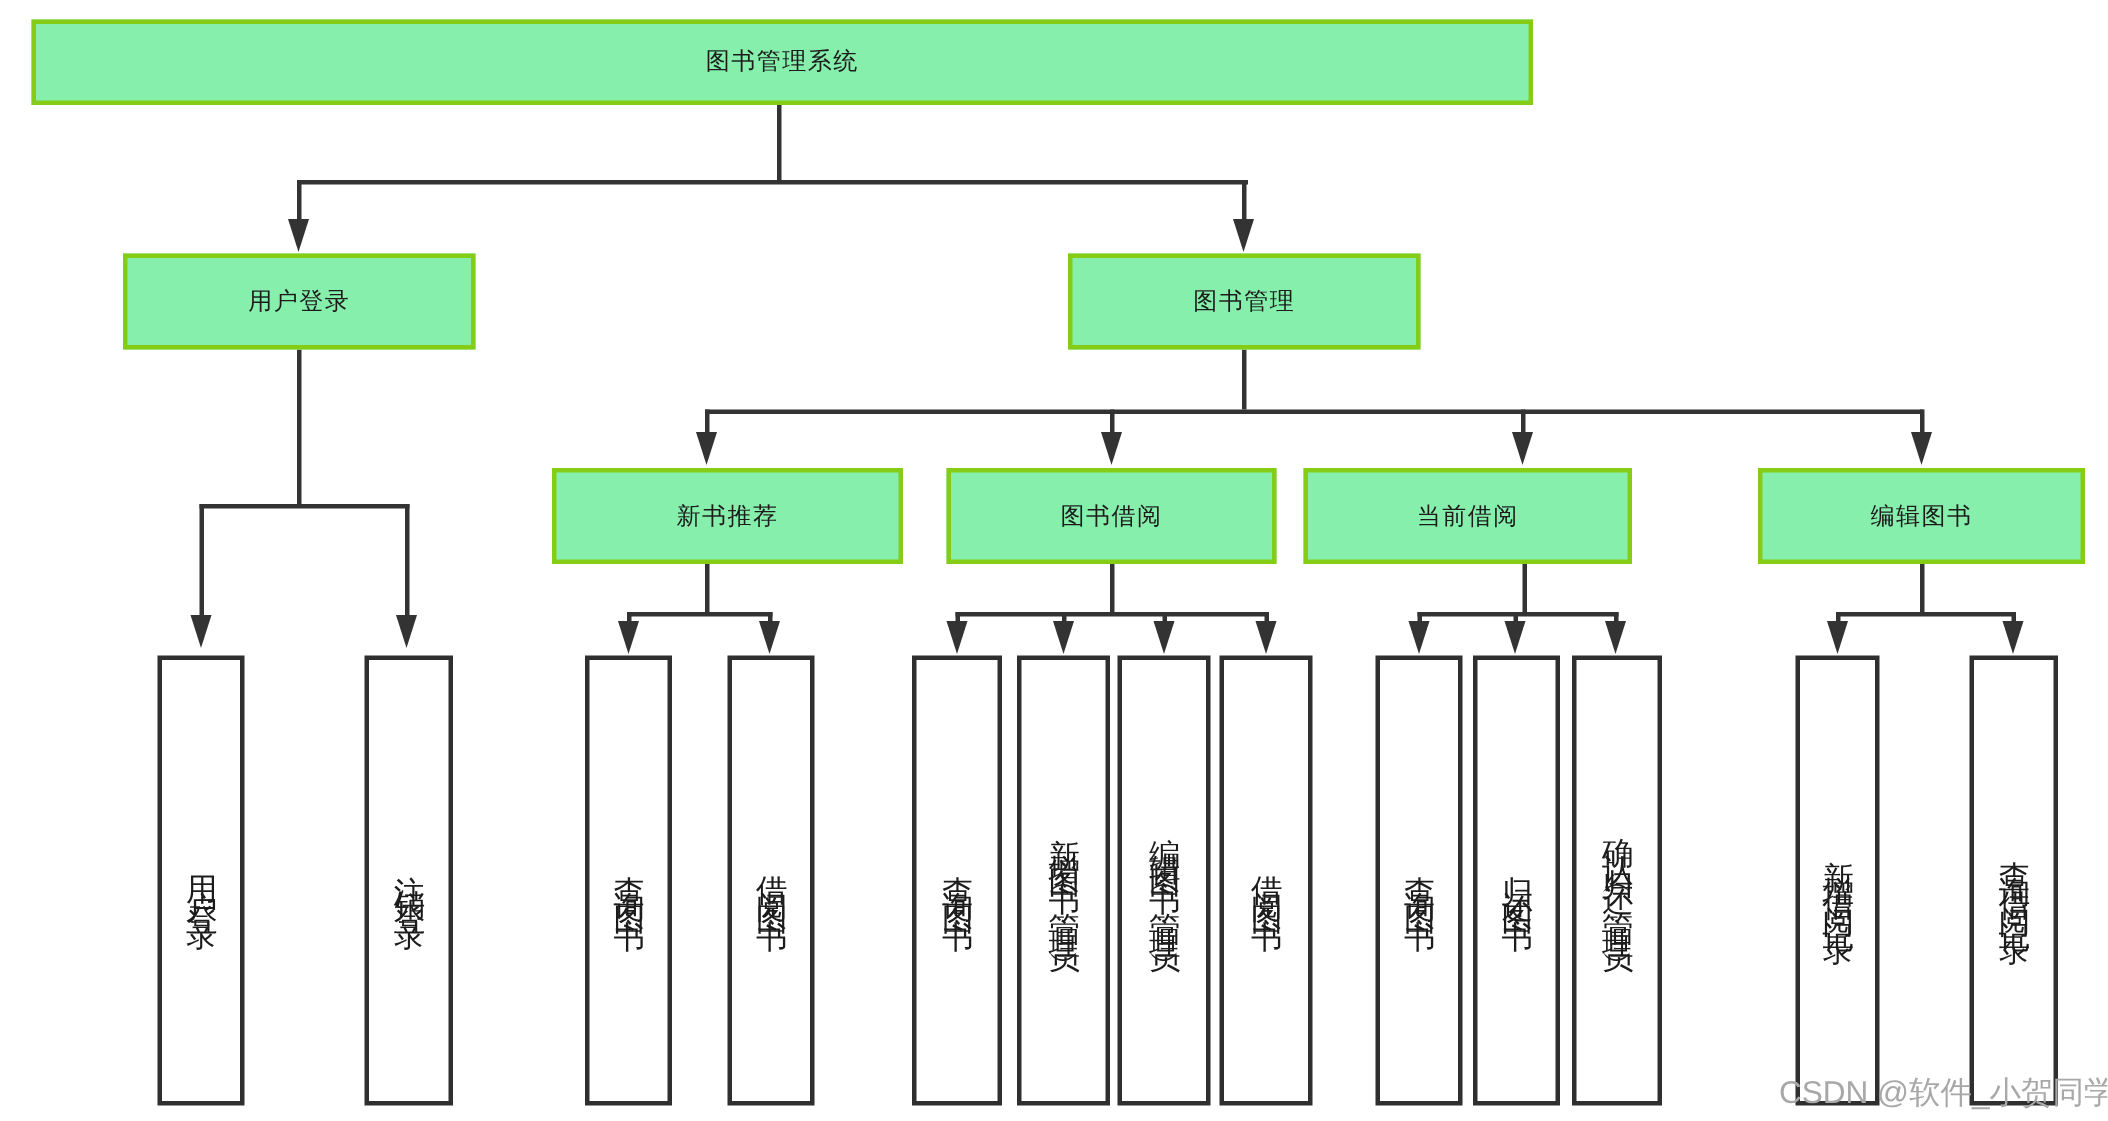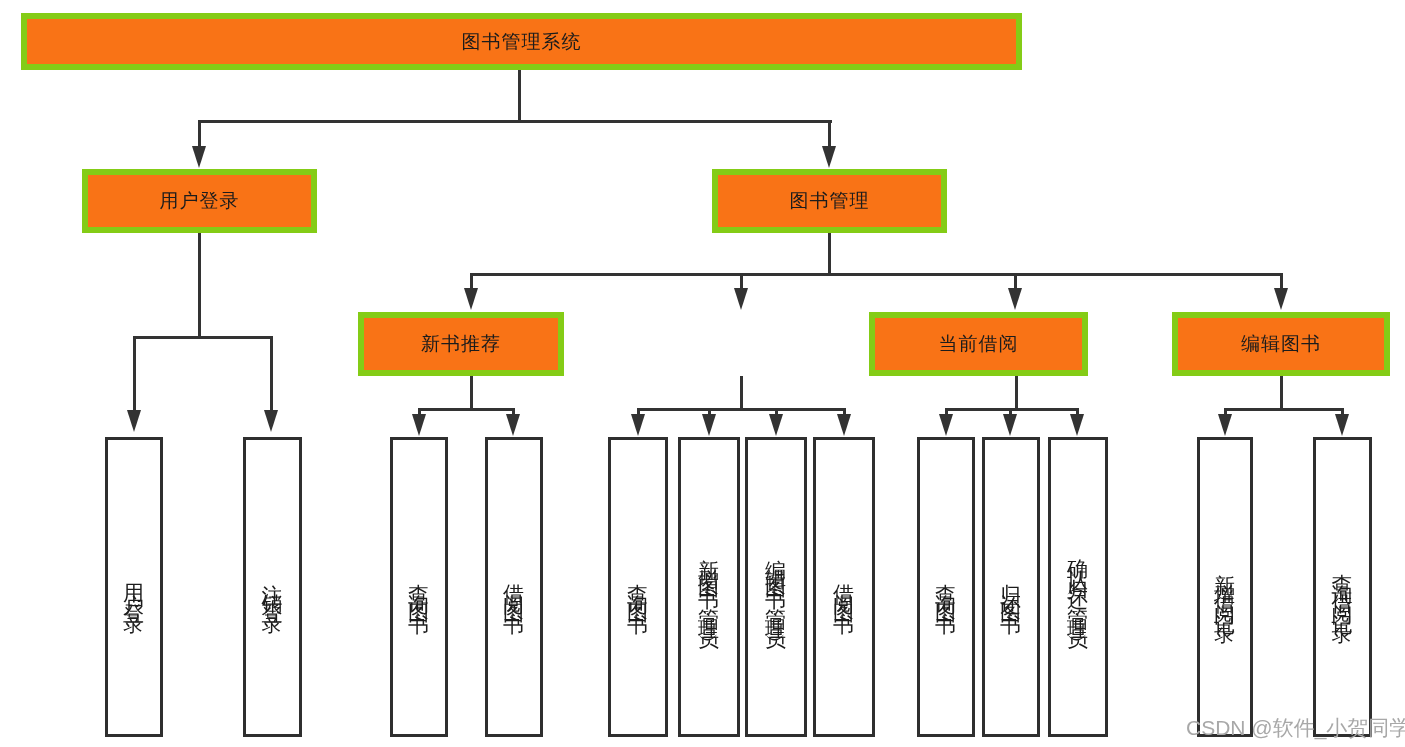--- a/index.html
+++ b/index.html
@@ -8,26 +8,26 @@
     width: 1405px;
     height: 747px;
     background: #ffffff;
     font-family: "Liberation Sans", "DejaVu Sans", sans-serif;
     color: #1c1c1c;
     overflow: hidden;
   }
   .box {
     position: absolute;
     box-sizing: border-box;
-    border: 6px solid #84cc16;
-    background: #f97316;
+    border: 3px solid #84cc16;
+    background: #86efac;
     display: flex;
     align-items: center;
     justify-content: center;
-    font-size: 19px;
+    font-size: 16px;
     letter-spacing: 1px;
     color: #1c1c1c;
     z-index: 2;
   }
   .leaf {
     position: absolute;
     box-sizing: border-box;
     border: 3px solid #2f2f2f;
     background: #ffffff;
     display: flex;
@@ -98,22 +98,25 @@
   <div class="hl" style="left:470px;top:273px;width:812px"></div>
   <div class="vl" style="left:470px;top:273px;height:17px"></div>
   <div class="ah" style="left:464px;top:288px"></div>
   <div class="vl" style="left:740px;top:273px;height:17px"></div>
   <div class="ah" style="left:734px;top:288px"></div>
   <div class="vl" style="left:1014px;top:273px;height:17px"></div>
   <div class="ah" style="left:1008px;top:288px"></div>
   <div class="vl" style="left:1280px;top:273px;height:17px"></div>
   <div class="ah" style="left:1274px;top:288px"></div>
 
-  <div class="box" style="left:358px;top:312px;width:206px;height:64px">
+  <div class="box" style="left:368px;top:312px;width:234px;height:64px">
     <span>新书推荐</span>
+  </div>
+  <div class="box" style="left:631px;top:312px;width:220px;height:64px">
+    <span>图书借阅</span>
   </div>
   <div class="box" style="left:869px;top:312px;width:219px;height:64px">
     <span>当前借阅</span>
   </div>
   <div class="box" style="left:1172px;top:312px;width:218px;height:64px">
     <span>编辑图书</span>
   </div>
 
   <div class="vl" style="left:470px;top:376px;height:32px"></div>
   <div class="hl" style="left:418px;top:408px;width:97px"></div>

